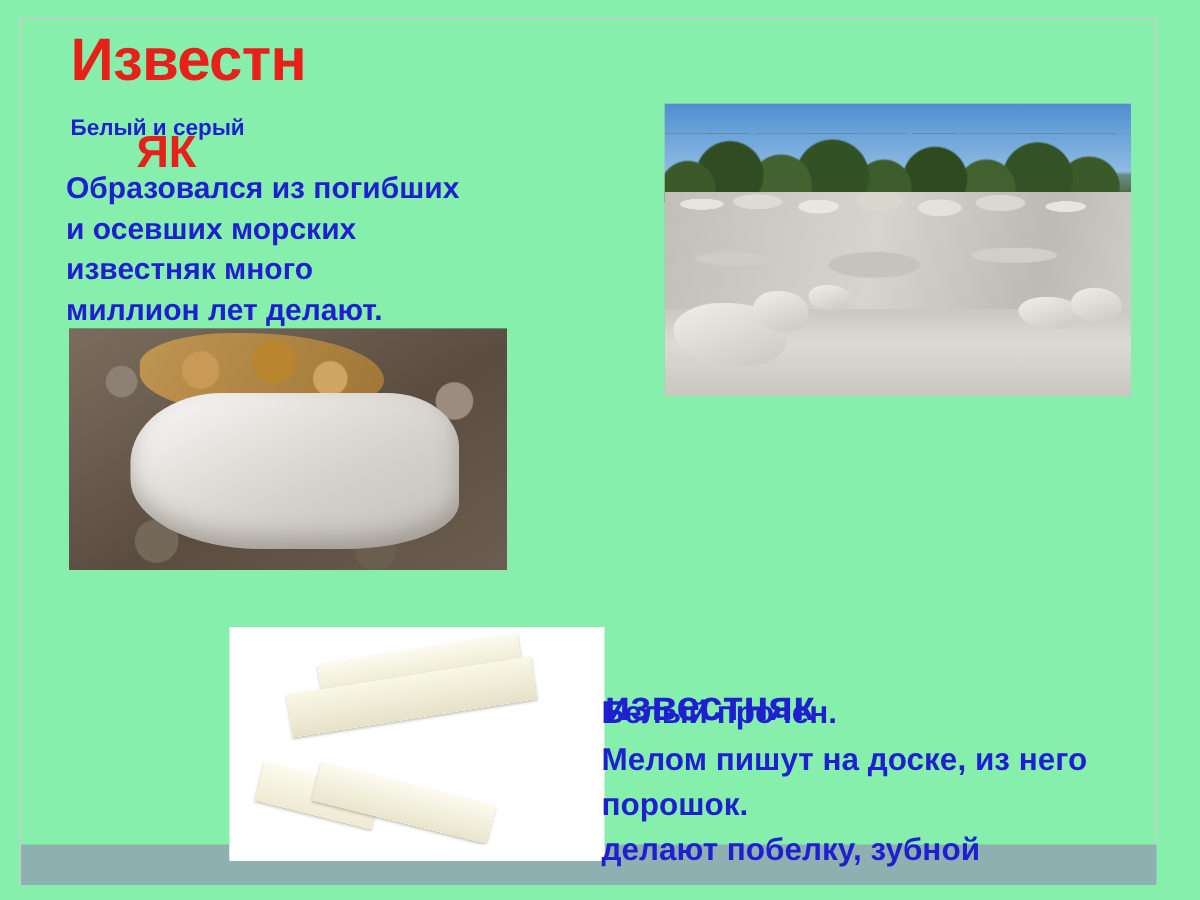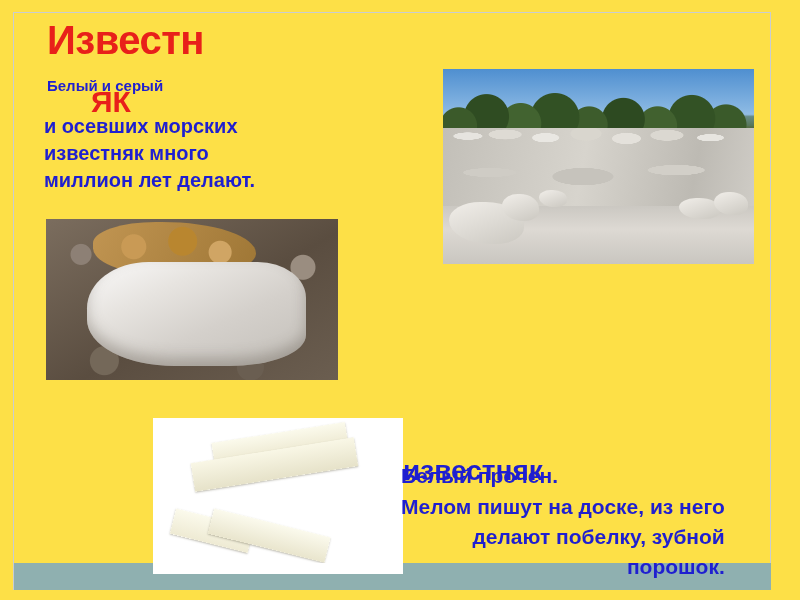--- a/index.html
+++ b/index.html
@@ -15,21 +15,21 @@
     font-family: "Liberation Sans", "DejaVu Sans", sans-serif;
   }
 
   
   #slide {
     position: absolute;
     left: 0;
     top: 0;
     width: 800px;
     height: 600px;
-    background: #fde047;
+    background: #86efac;
   }
   .slide-border {
     position: absolute;
     left: 13px;
     top: 12px;
     width: 758px;
     height: 578px;
     border: 1px solid #c9cdd1;
     box-sizing: border-box;
     background: transparent;
@@ -139,21 +139,21 @@
     position: absolute;
     left: 401px;
     top: 492px;
     font-size: 21px;
     line-height: 30px;
     font-weight: bold;
     color: #1f1fd0;
     white-space: nowrap;
     z-index: 7;
   }
-  .mel-rest .ln { display:block;text-align:right; }
+  .mel-rest .ln { display:block; }
 
   
   .photo { position: absolute; overflow: hidden; }
 
   
   #photo-quarry {
     left: 443px;
     top: 69px;
     width: 311px;
     height: 195px;
@@ -283,20 +283,21 @@
   <div class="title">Известн</div>
 
   <div class="title-tail">ЯК</div>
 
   <div class="para-belyi bluetext">
     <span class="ln">Белый  и</span>
     <span class="ln">серый</span>
   </div>
 
   <div class="para-obraz bluetext">
+    <span class="ln">Образовался из погибших</span>
     <span class="ln">и осевших морских</span>
     <span class="ln">известняк много</span>
     <span class="ln">миллион лет делают.</span>
   </div>
 
   <div class="photo" id="photo-quarry">
     <div class="sky"></div>
     <div class="treeline"></div>
     <div class="wall"></div>
     <div class="floor"></div>
@@ -321,17 +322,17 @@
   </div>
   <div class="chalk-over-band"></div>
 
 
   <div class="mel-izv">известняк</div>
 
   <div class="mel-prochen">Белый прочен.</div>
 
   <div class="mel-rest">
     <span class="ln">Мелом пишут на доске, из него</span>
+    <span class="ln">порошок.</span>
     <span class="ln">делают побелку, зубной</span>
-    <span class="ln">порошок.</span>
   </div>
 
 </div>
 
 </body></html>

